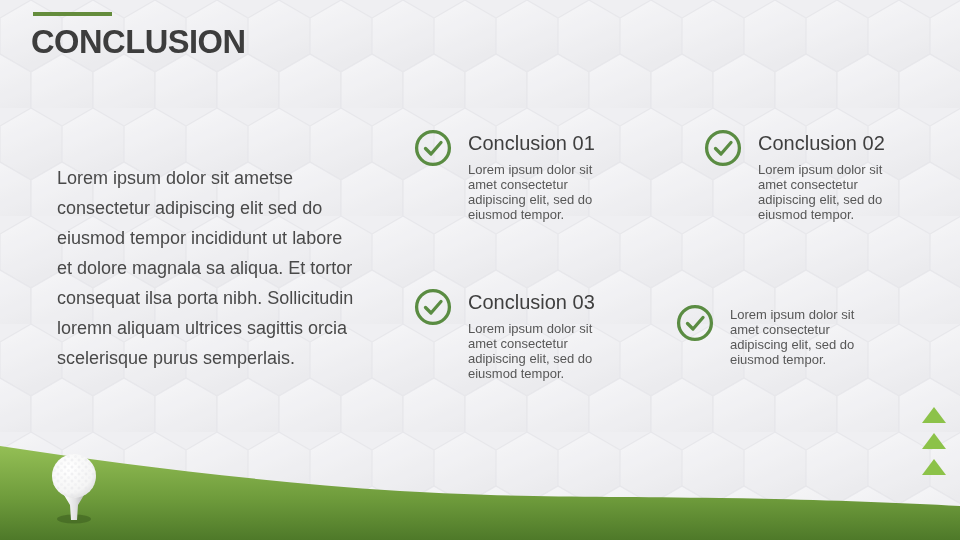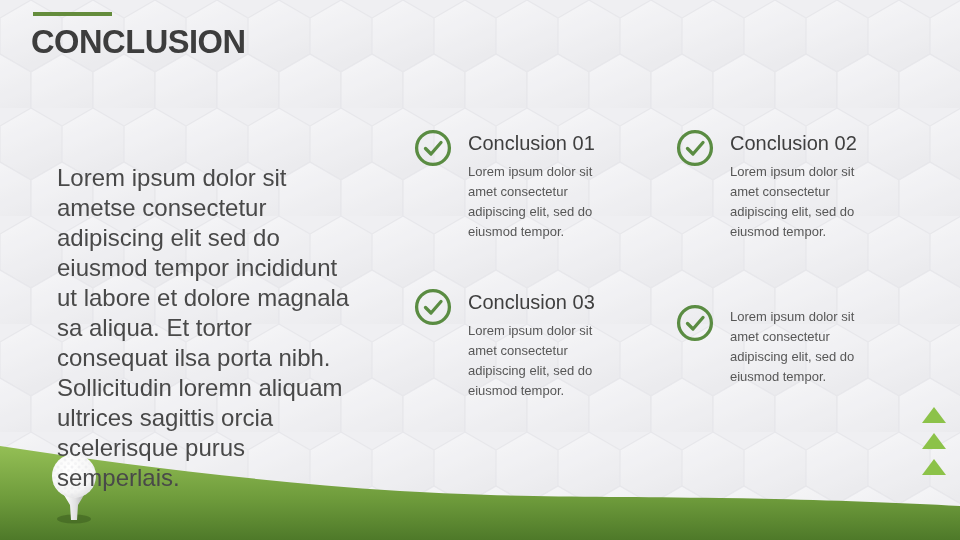--- a/index.html
+++ b/index.html
@@ -24,44 +24,44 @@
     position: absolute; left: 31px; top: 22px;
     font-size: 34px; font-weight: 700;
     letter-spacing: -0.5px;
     color: #3d3d3d;
     transform: scaleX(0.96); transform-origin: left center;
   }
 
   .intro-text {
     position: absolute; left: 57px; top: 163px;
     width: 304px;
-    font-size: 24px; line-height: 30px;
+    font-size: 18px; line-height: 30px;
     color: #494949;
   }
 
   .conclusion-item {
     position: absolute;
     display: flex; align-items: flex-start;
     width: 230px;
   }
   .pos-1 { left: 414px; top: 129px; }
-  .pos-2 { left: 676px; top: 129px; }
+  .pos-2 { left: 676px; top: 129px; justify-content: flex-end; }
   .pos-3 { left: 414px; top: 288px; }
   .pos-4 { left: 676px; top: 304px; }
 
   .check-wrap { flex: 0 0 38px; height: 38px; }
   .item-text { margin-left: 16px; padding-top: 3px; }
   .item-title {
     font-size: 20px; font-weight: 400;
     color: #3f3f3f; margin-bottom: 7px;
     white-space: nowrap;
   }
   .item-body {
     width: 148px;
-    font-size: 13px; line-height: 20px;
+    font-size: 13px; line-height: 15px;
     color: #575757;
   }
 
   .triangle-stack {
     position: absolute; right: 14px; top: 407px;
     display: flex; flex-direction: column; align-items: center;
     z-index: 3;
   }
   .tri {
     width: 0; height: 0;

